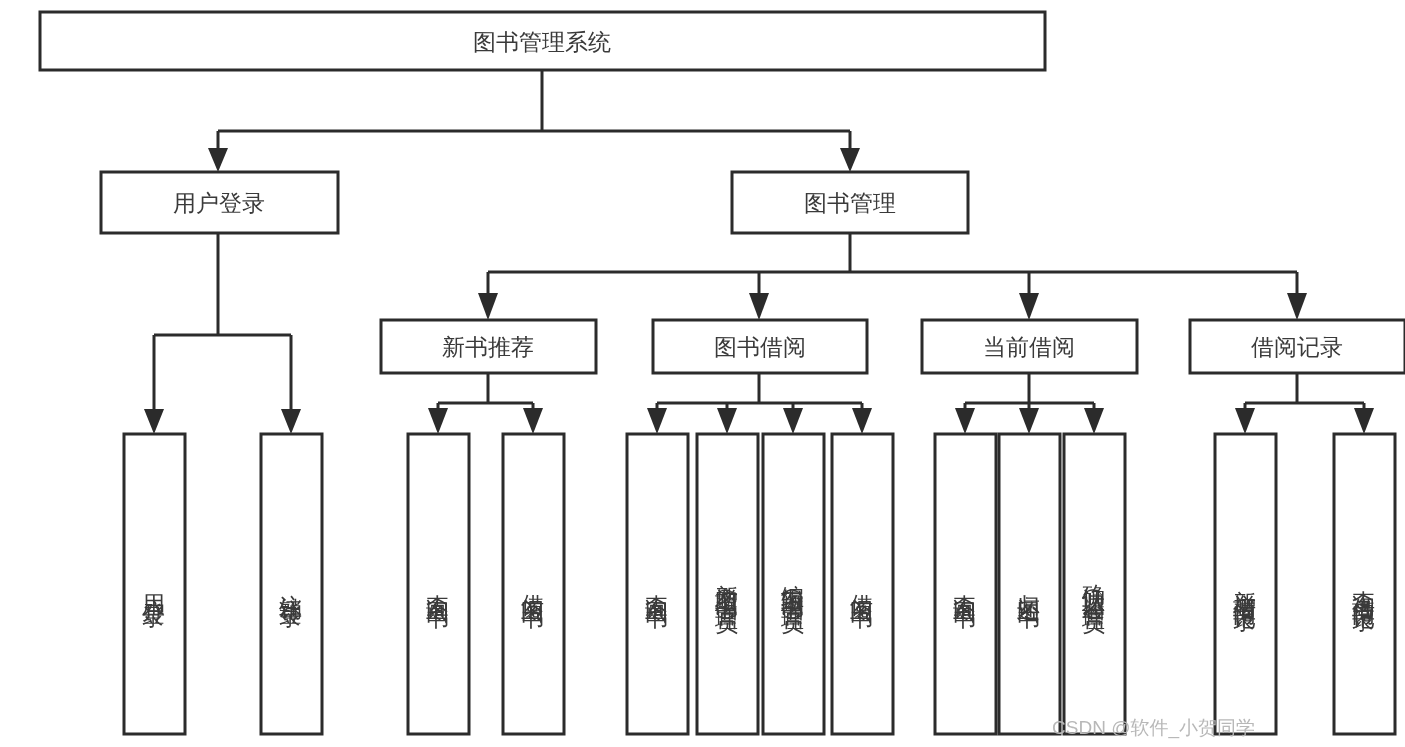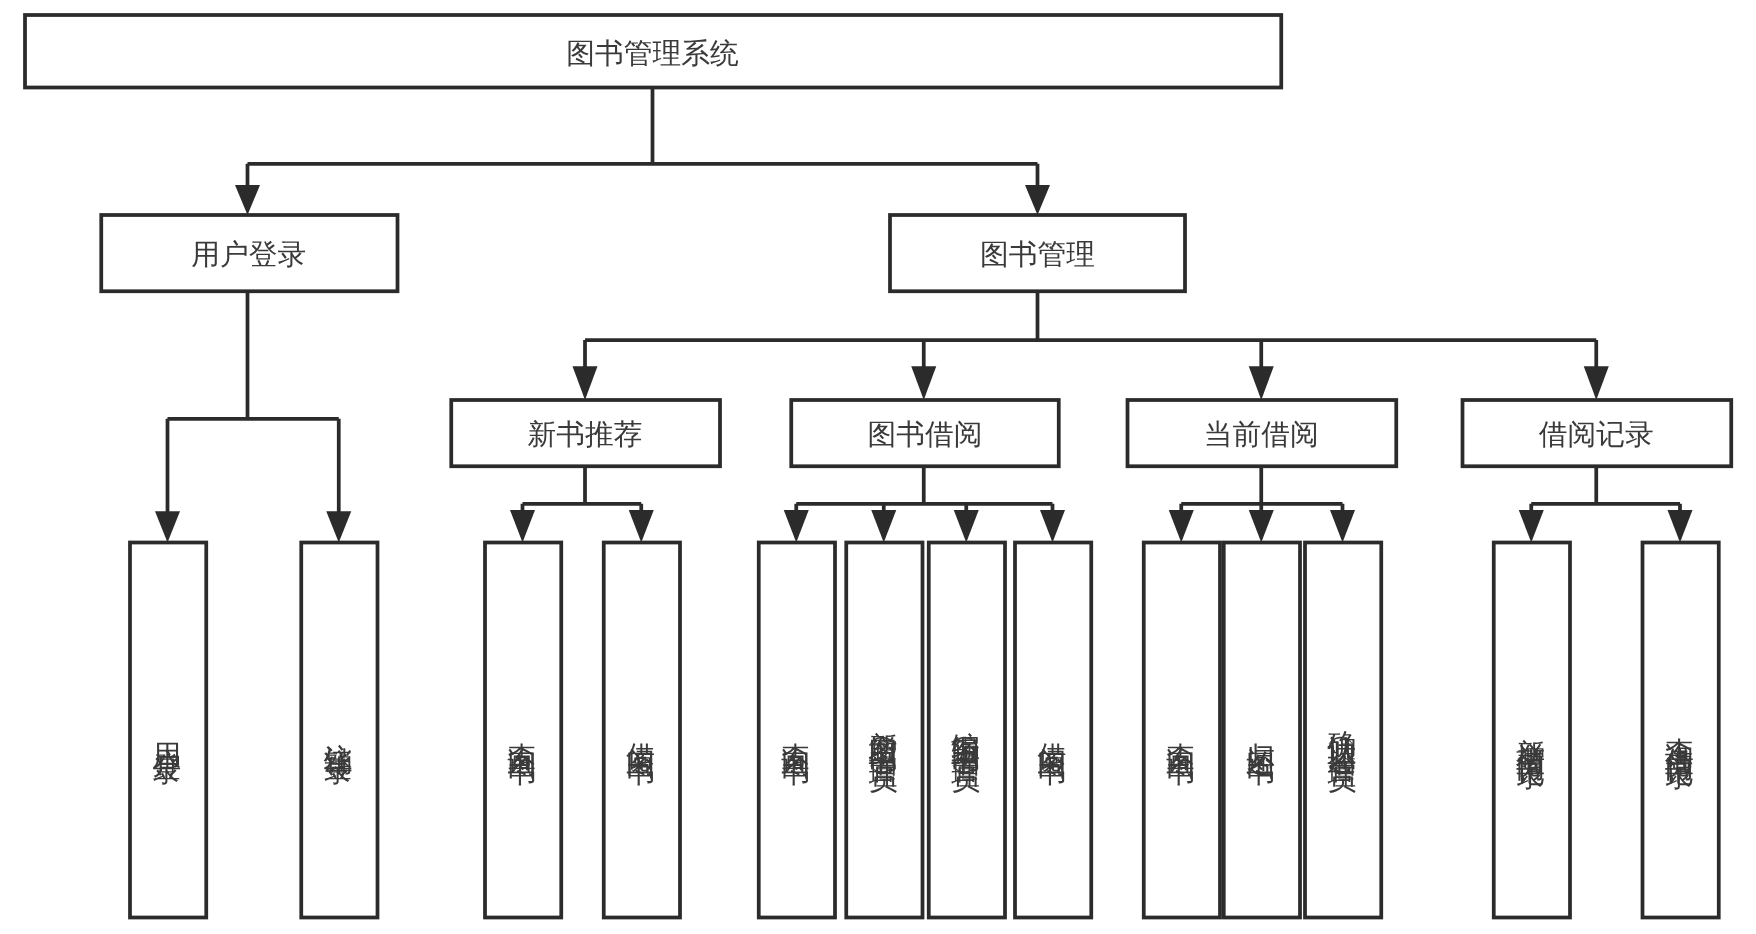--- a/index.html
+++ b/index.html
@@ -13,20 +13,21 @@
     font-family: "Liberation Sans", "DejaVu Sans", sans-serif;
     position: relative;
     overflow: hidden;
   }
   #diagram-root {
     position: absolute;
     left: 0;
     top: 0;
     width: 1249px;
     height: 747px;
+    padding-left: 20px;
   }
   svg.diagram {
     display: block;
     width: 1405px;
     height: 747px;
   }
   .node-rect {
     fill: #ffffff;
     stroke: #2b2b2b;
     stroke-width: 3;
@@ -248,13 +249,14 @@
       <text class="node-label-v" x="1225" y="584">新增借阅记录</text>
     </g>
 
     <g>
       <rect class="node-rect" x="1314" y="434" width="61" height="300"></rect>
       <text class="node-label-v" x="1344" y="584">查询借阅记录</text>
     </g>
 
   </svg>
 
+  <div class="watermark">CSDN @软件_小贺同学</div>
 </div>
 
 </body></html>

